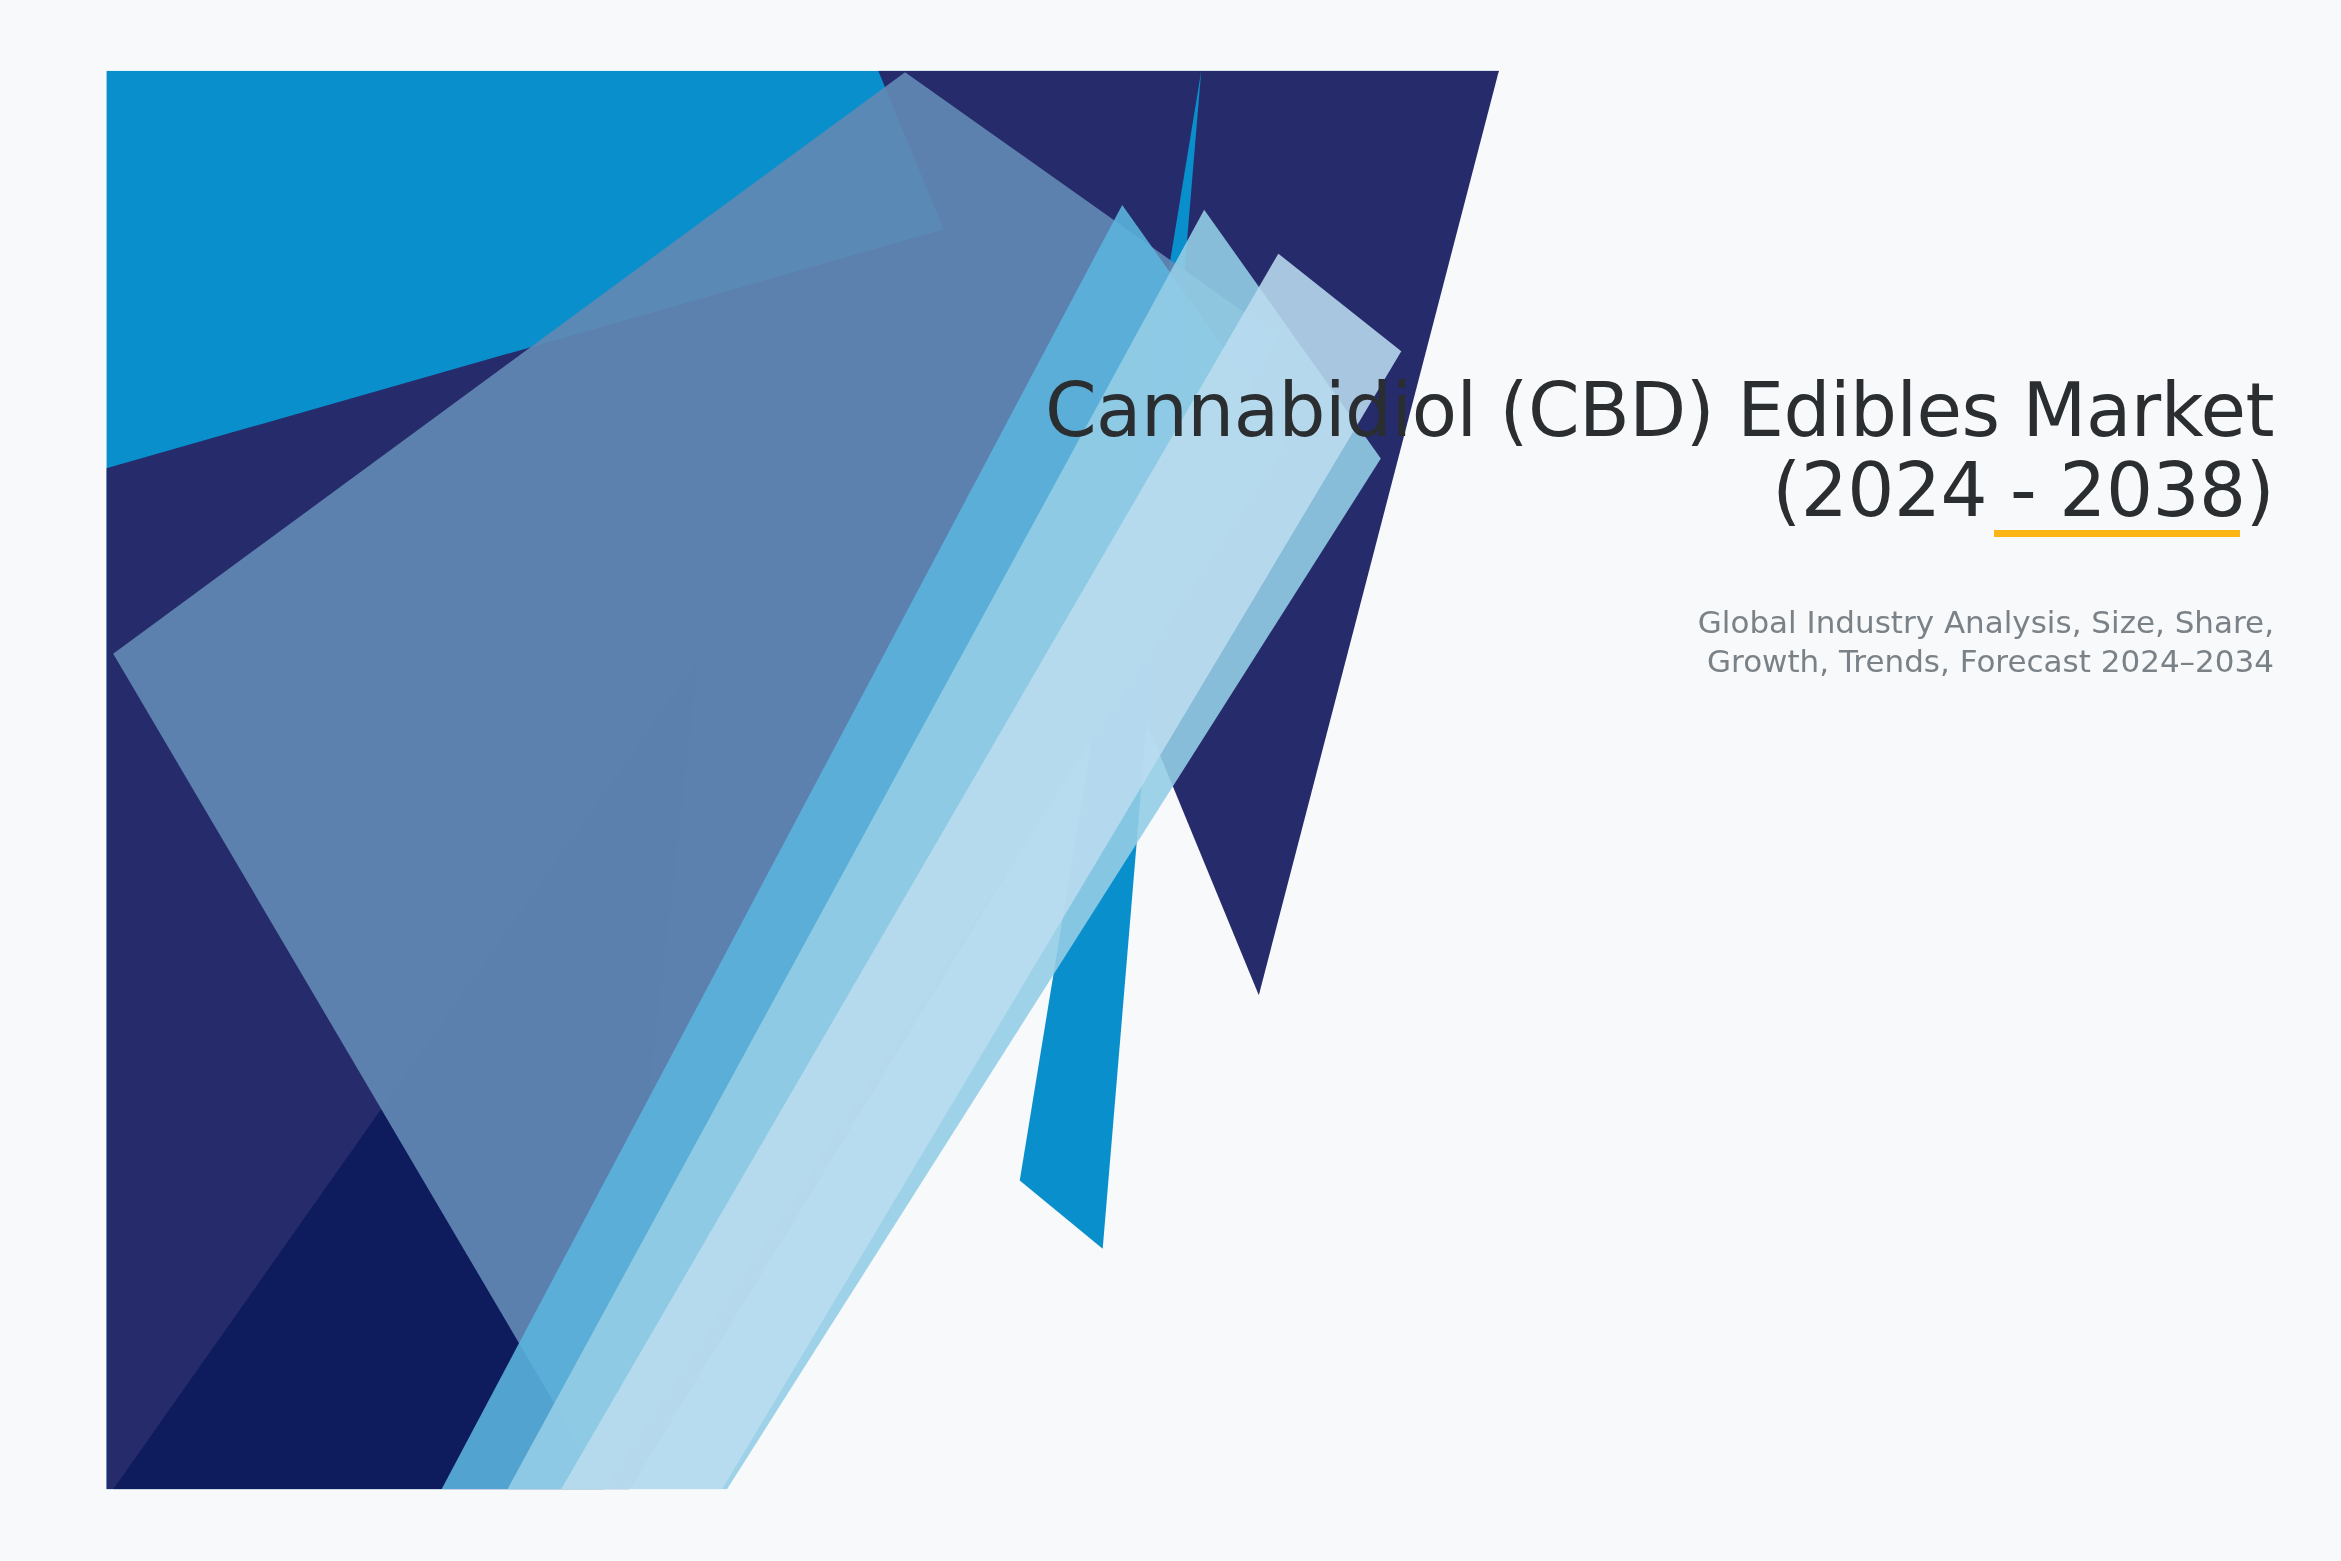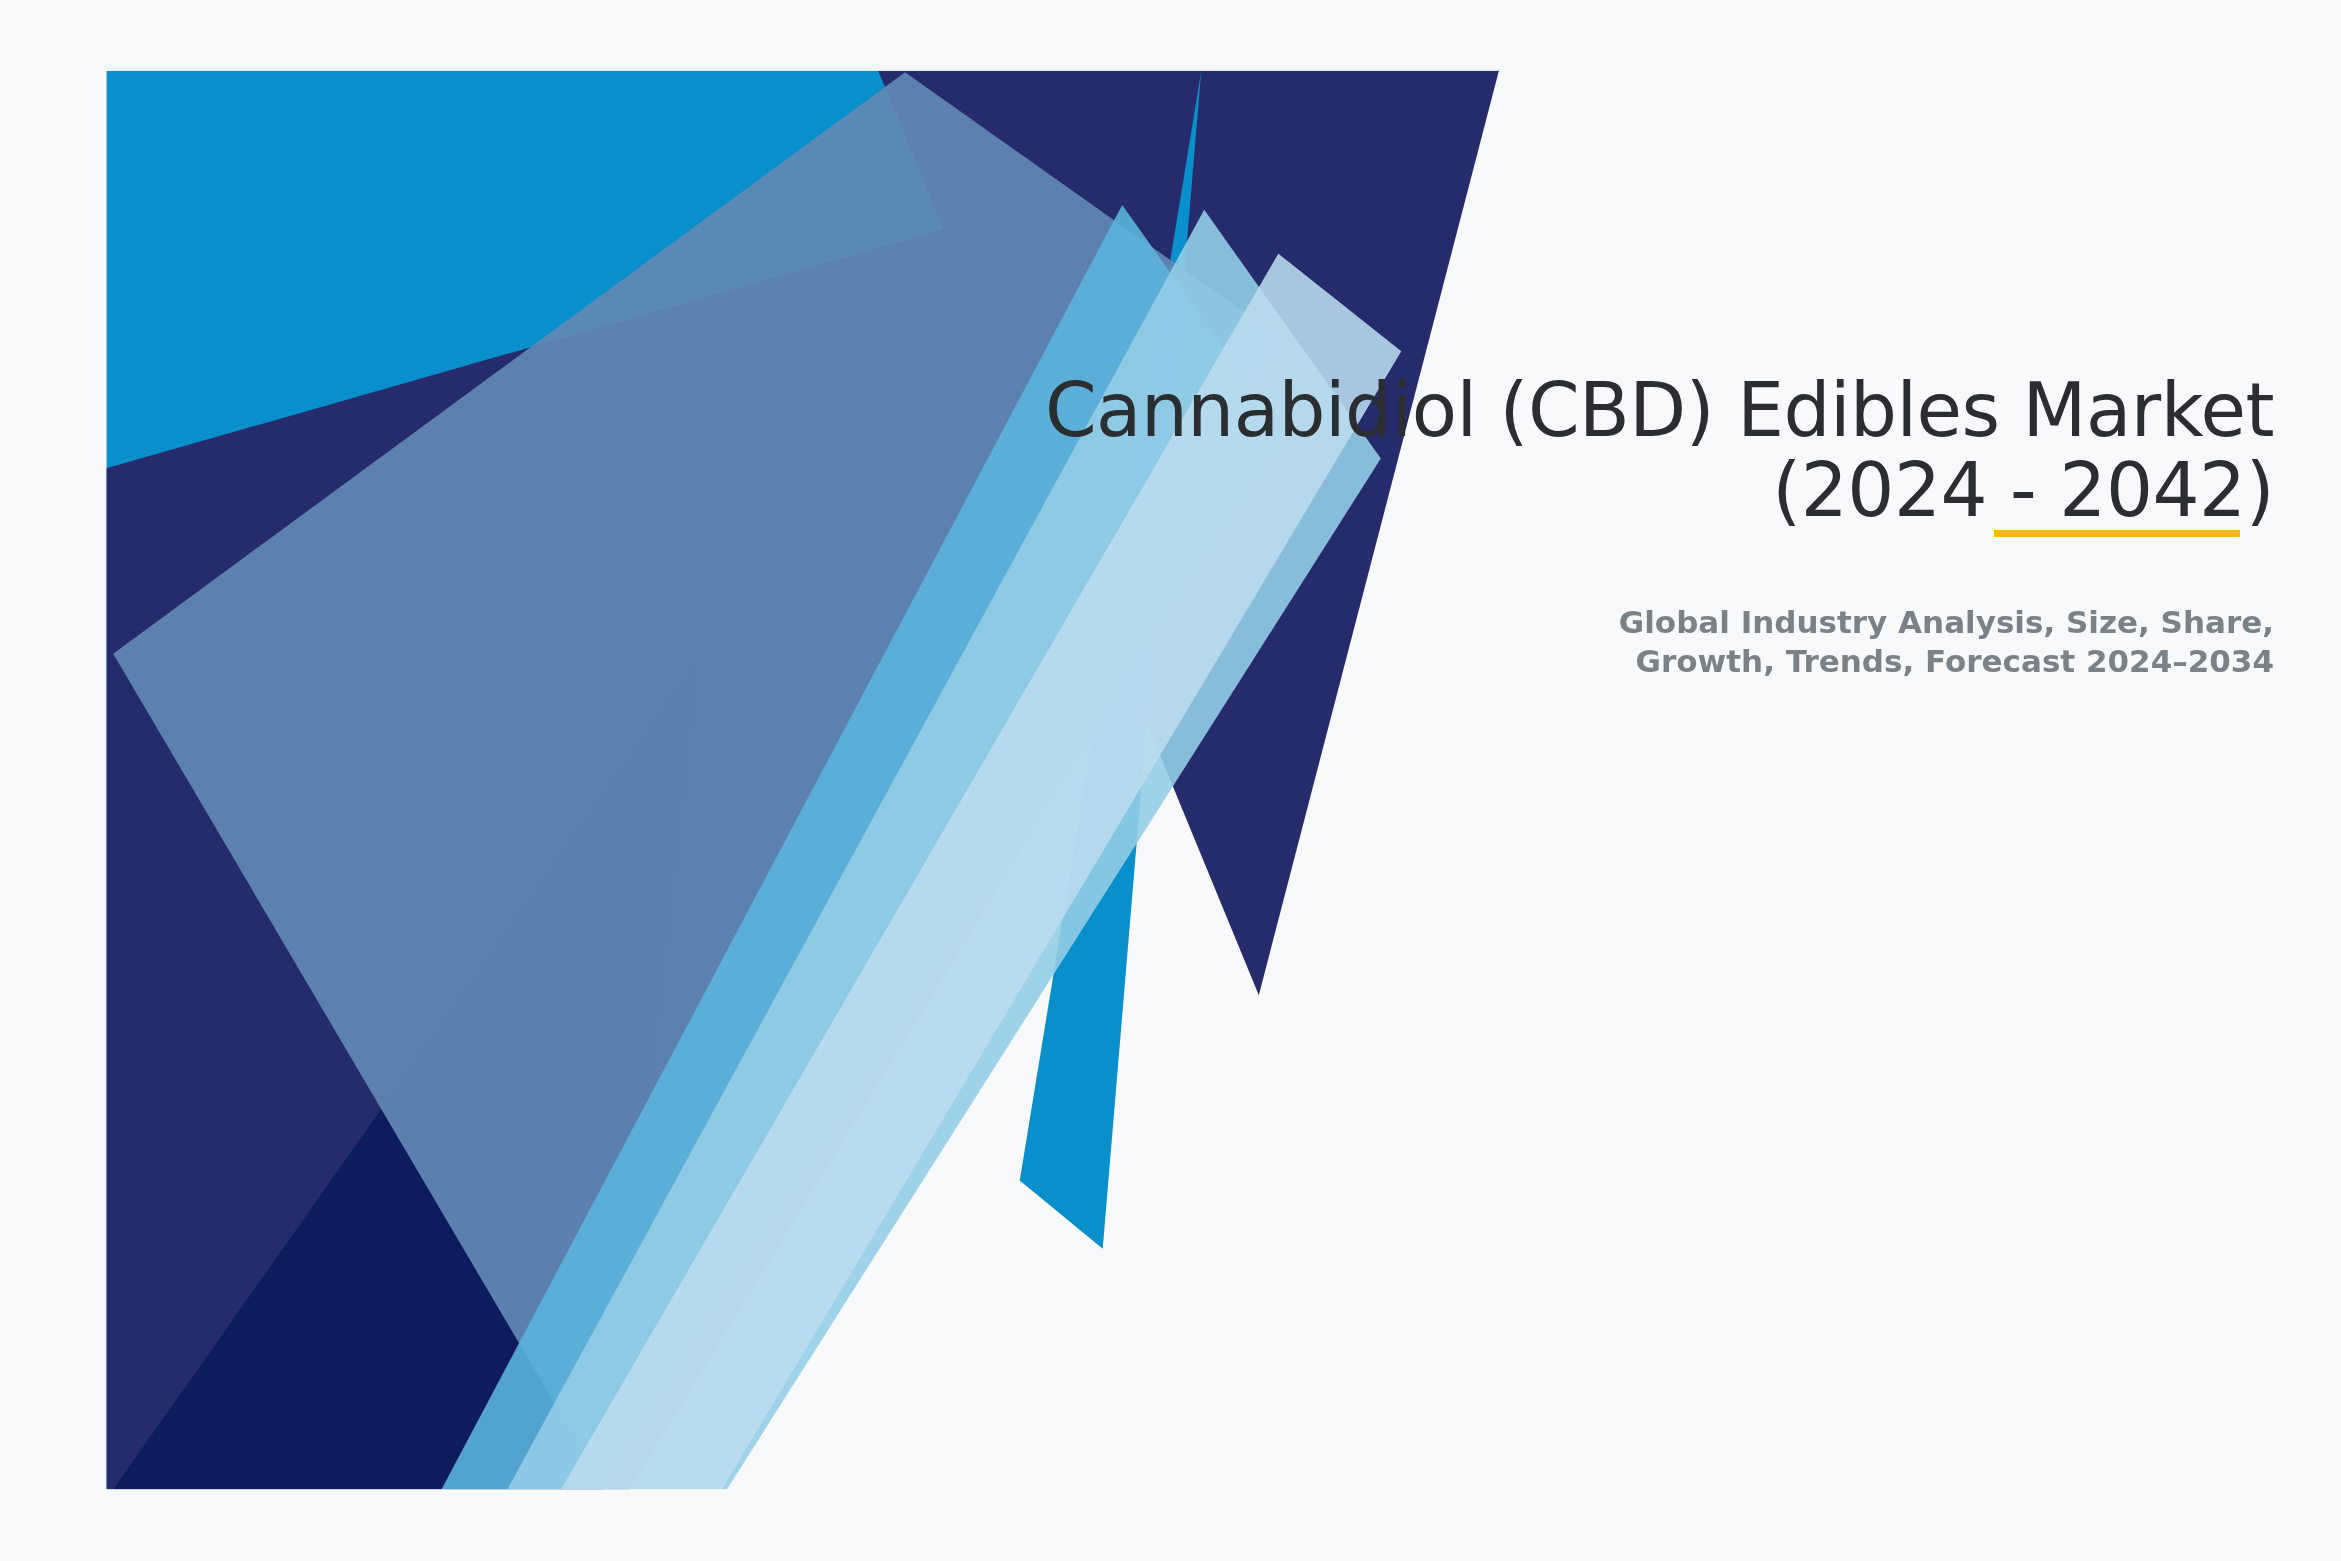--- a/index.html
+++ b/index.html
@@ -66,21 +66,21 @@
     height: 6.8px;
     background: #FBB515;
     z-index: 6;
   }
 
   #subtitle {
     margin: 0;
     padding-top: 72px;
     font-size: 31px;
     line-height: 1.28;
-    font-weight: 700;
+    font-weight: 400;
     color: #7A8288;
     font-family: "DejaVu Sans", "Liberation Sans", sans-serif;
     white-space: pre-line;
   }
 </style>
 </head>
 <body>
 
 <div id="cover">
 
@@ -112,21 +112,21 @@
 
       <polygon fill="#BBDCEF" fill-opacity="0.88" points="2620,520 2872,720 1480,3053 1150,3053"></polygon>
 
     </g>
   </svg>
 
   <div id="text-block">
 
     <div id="title-wrap">
       <h1 id="page-title">Cannabidiol (CBD) Edibles Market
-(2024 - 2042)</h1>
+(2024 - 2038)</h1>
       <div id="accent-bar"></div>
     </div>
 
     <p id="subtitle">Global Industry Analysis, Size, Share,
 Growth, Trends, Forecast 2024–2034</p>
 
   </div>
 
 </div>
 

